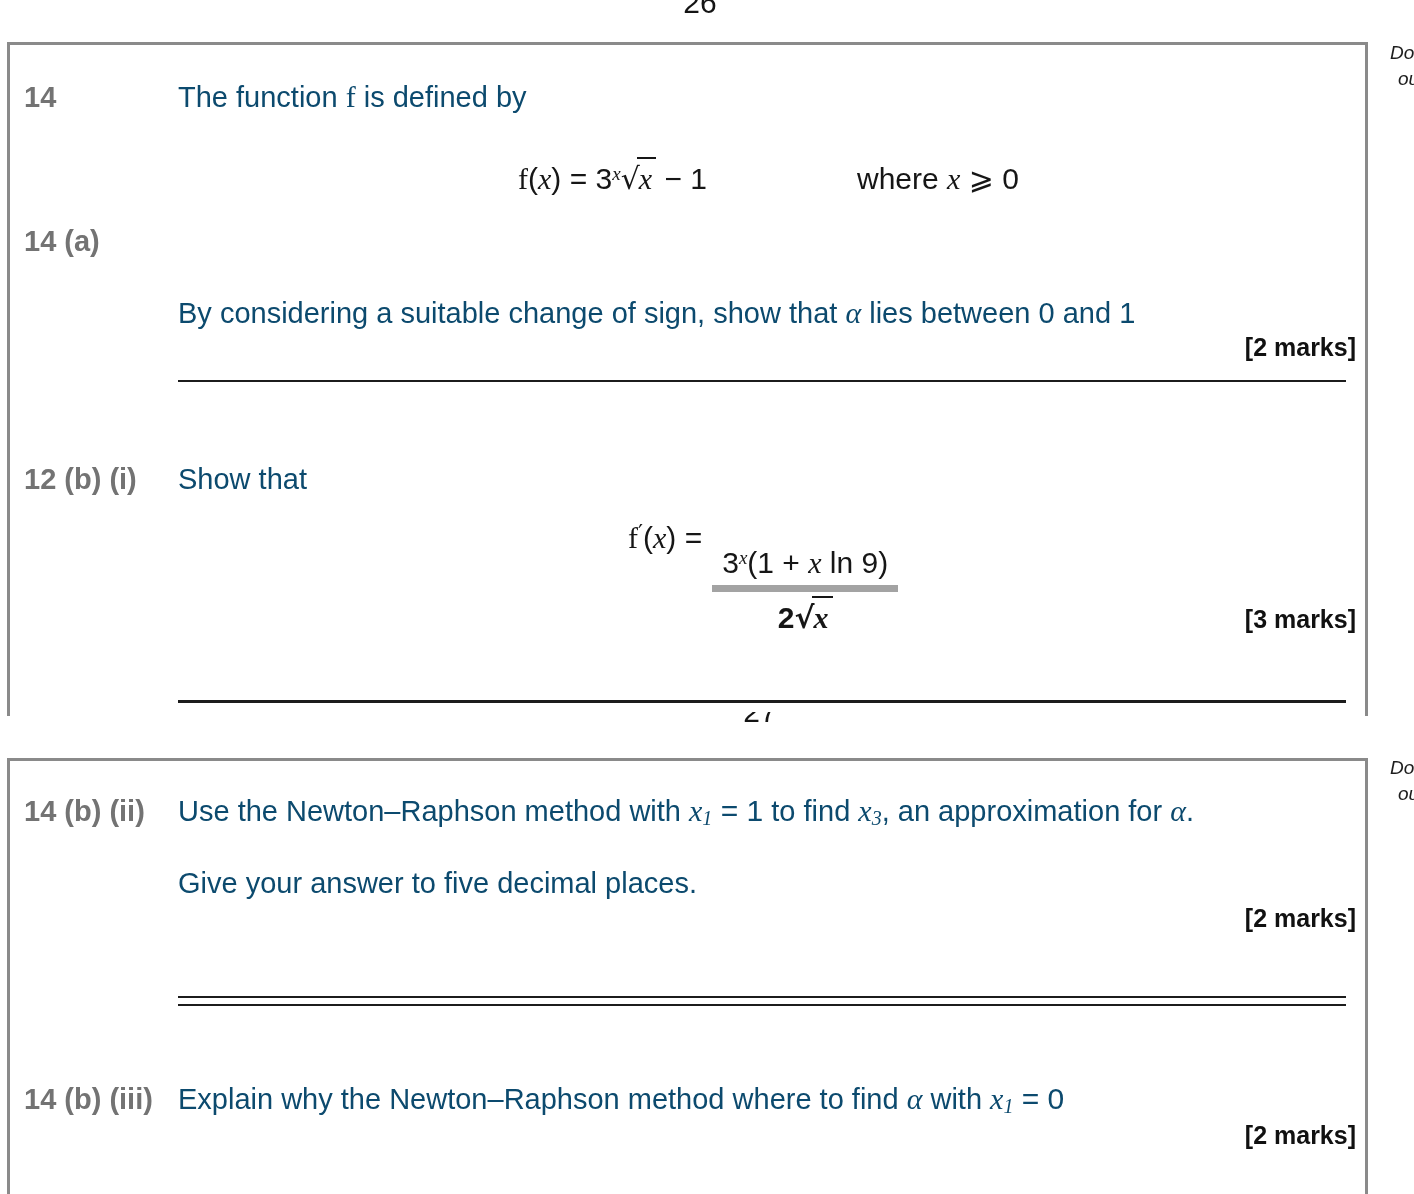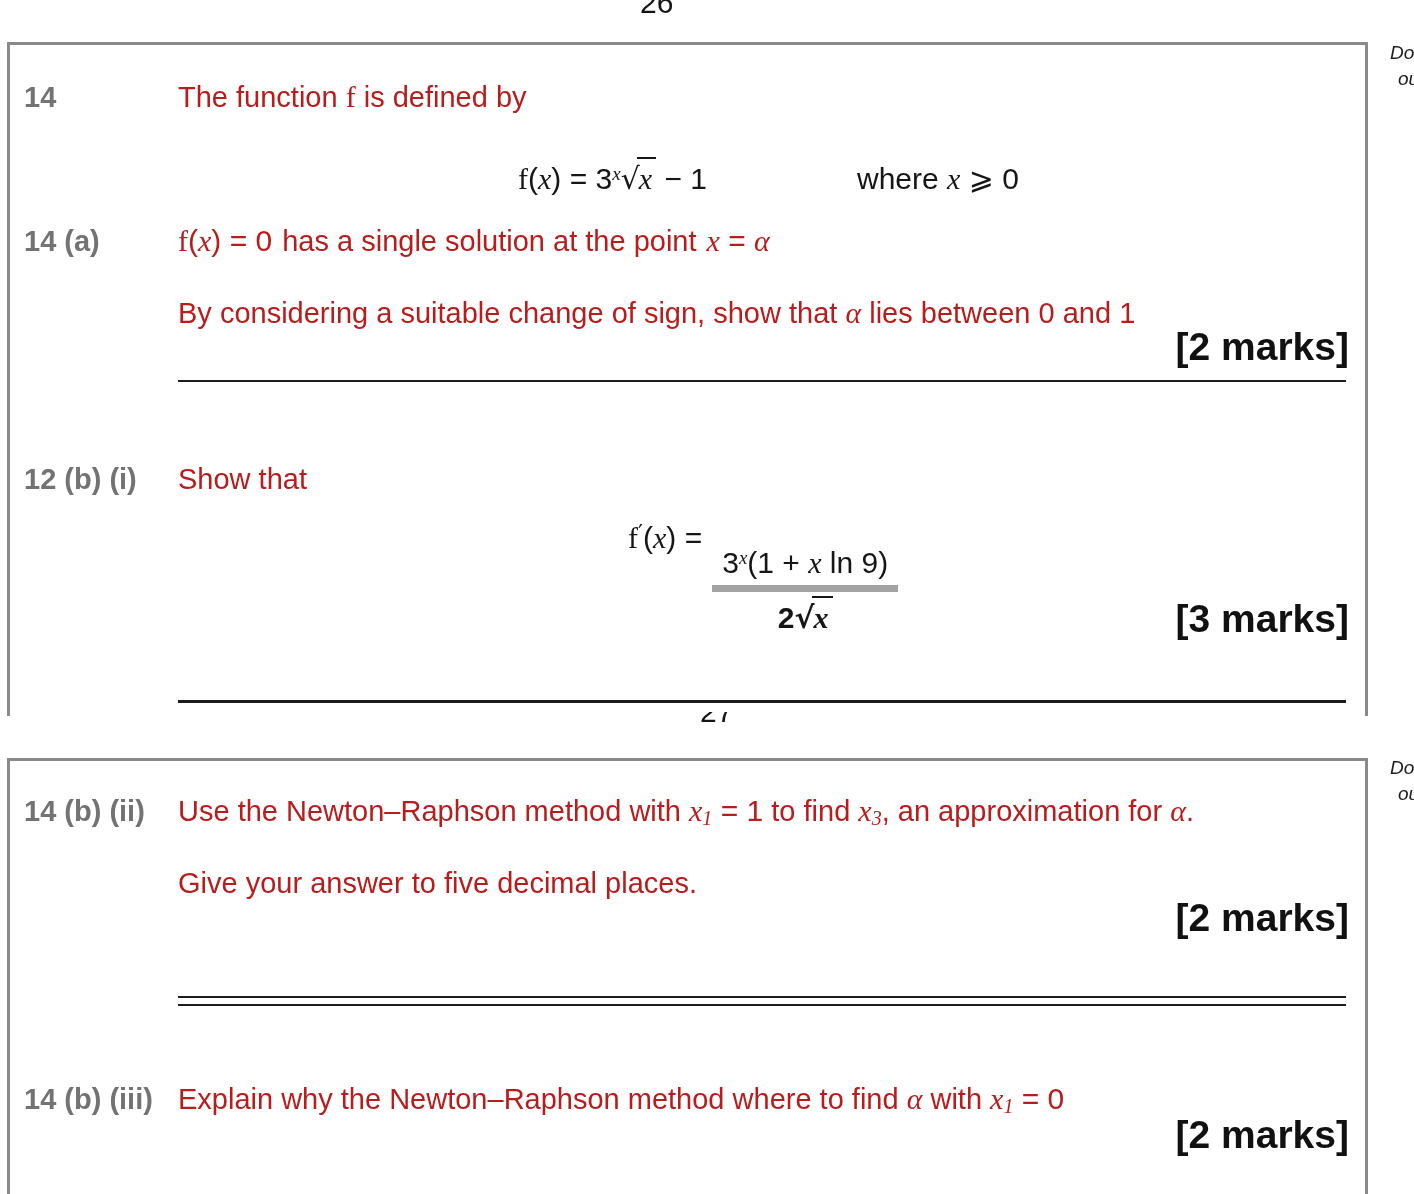--- a/index.html
+++ b/index.html
@@ -14,21 +14,21 @@
   
   .qbox{
     position:absolute;
     border:3px solid #8a8a8a;
     border-bottom:none;
     background:transparent;
   }
   .box1{left:7px;top:42px;width:1355px;height:671px;}
   .box2{left:7px;top:758px;width:1355px;height:436px;}
   
-  .pgclip{position:absolute;overflow:hidden;}
+  .pgclip{position:absolute;overflow:hidden;text-align:center;}
   .pgclip .pgnum{
     font-size:30px;line-height:30px;color:#141414;
     font-family:"Liberation Sans",sans-serif;
   }
   .pg26{left:640px;top:0;width:120px;height:18px;}
   .pg26 .pgnum{margin-top:-12px;}
   .pg27{left:700px;top:712px;width:120px;height:15px;}
   .pg27 .pgnum{margin-top:-15px;}
   
   .margin-note{
@@ -40,26 +40,26 @@
   .mn-p26{left:1390px;top:40px;}
   .mn-p27{left:1390px;top:755px;}
   
   .qnum{
     position:absolute;left:24px;
     font-weight:bold;font-size:29px;line-height:34px;color:#737373;
     white-space:nowrap;
   }
   .qtext{
     position:absolute;left:178px;
-    font-size:29px;line-height:34px;color:#b91c1c;
+    font-size:29px;line-height:34px;color:#0c4a6e;
     white-space:nowrap;
   }
   .marks{
-    position:absolute;right:65px;
-    font-weight:bold;font-size:39px;line-height:30px;color:#111;
+    position:absolute;right:58px;
+    font-weight:bold;font-size:25px;line-height:30px;color:#111;
     white-space:nowrap;
   }
   
   .ansline{position:absolute;left:178px;width:1168px;}
   .line-a{top:380px;border-top:2px solid #1c1c1c;}
   .line-bi{top:700px;border-top:3px solid #1c1c1c;}
   .line-double{top:996px;height:6px;border-top:2px solid #1c1c1c;border-bottom:2px solid #1c1c1c;}
   
   .math{font-size:30px;}
   .mi{font-family:"Liberation Serif","DejaVu Serif",serif;font-style:italic;}
@@ -104,23 +104,20 @@
   <div class="qbox box1"></div>
 
   <div class="qnum" style="top:80px;">14</div>
   <div class="qtext" style="top:80px;"><span>The function </span><span class="math mf">f</span><span> is defined by</span></div>
 
   <div class="formula1 math">
     <span class="mf">f</span><span class="mo">(</span><span class="mi">x</span><span class="mo">)</span><span class="mo"> = </span><span class="mn">3</span><span class="msup">x</span><span class="sqrtsign">√</span><span class="radicand mi">x</span><span class="mo"> − 1</span><span class="fspacer"></span><span>where </span><span class="mi">x</span><span class="mo"> ⩾ 0</span>
   </div>
 
   <div class="qnum" style="top:224px;">14 (a)</div>
-  <div class="qtext" style="top:224px;">
-    <span class="math"><span class="mf">f</span><span class="mo">(</span><span class="mi">x</span><span class="mo">)</span><span class="mo"> = 0</span></span><span class="gap-sm"></span><span>has a single solution at the point</span><span class="gap-sm"></span><span class="math"><span class="mi">x</span><span class="mo"> = </span><span class="mi">α</span></span>
-  </div>
   <div class="qtext" style="top:296px;"><span>By considering a suitable change of sign, show that </span><span class="math mi">α</span><span> lies between 0 and 1</span></div>
   <div class="marks" style="top:332px;">[2 marks]</div>
   <div class="ansline line-a"></div>
 
   <div class="qnum" style="top:462px;">12 (b) (i)</div>
   <div class="qtext" style="top:462px;text-align:center;">Show that</div>
 
   <div class="formula2">
     <span class="math"><span class="mf">f</span><span class="prime">′</span><span class="mo">(</span><span class="mi">x</span><span class="mo">)</span><span class="mo"> = </span></span>
     <span class="frac math">

